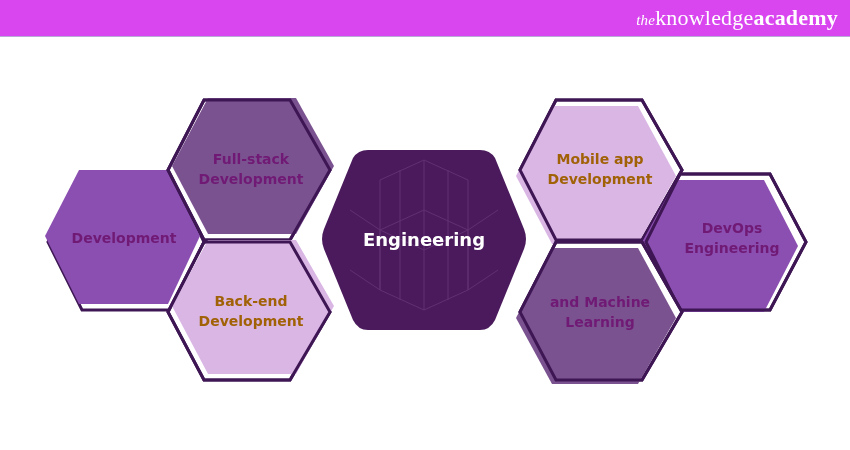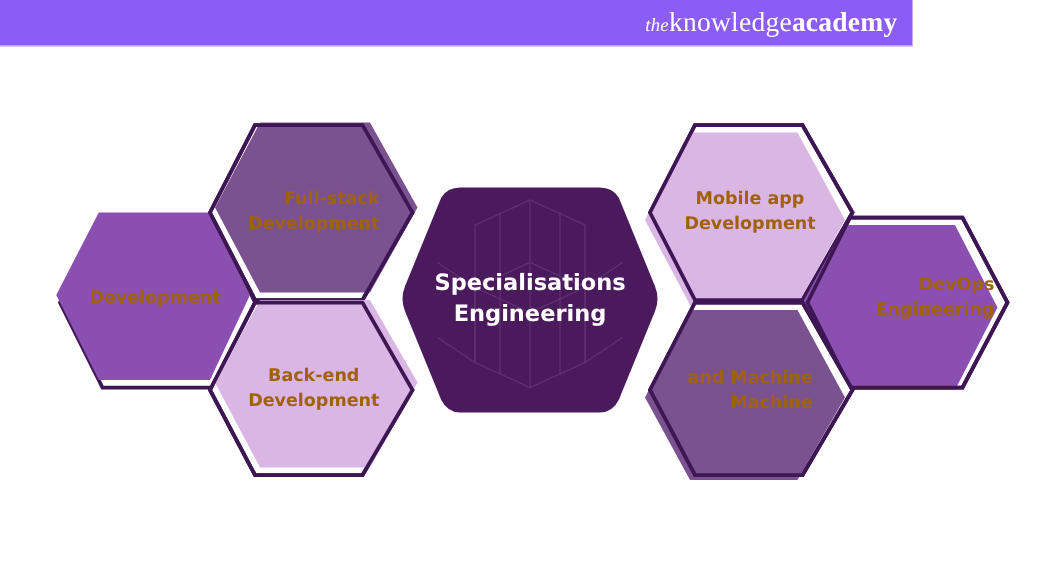--- a/index.html
+++ b/index.html
@@ -1,24 +1,24 @@
 <!DOCTYPE html>
 <html><head>
 <meta charset="utf-8">
 <style>
   html, body { margin: 0; padding: 0; }
   body { width: 850px; height: 450px; background: #ffffff; position: relative; overflow: hidden; font-family: "DejaVu Sans", sans-serif; }
-  .header { position: absolute; left: 0; top: 0; width: 730px; height: 36px; background: #8b5cf6; border-bottom: 1px solid #b9a9d6; }
+  .header { position: absolute; left: 0; top: 0; width: 850px; height: 36px; background: #d946ef; border-bottom: 1px solid #b9a9d6; }
   .logo { position: absolute; right: 12px; top: 5px; color: #ffffff; font-family: "Liberation Serif", "DejaVu Serif", serif; font-size: 22px; letter-spacing: 0.2px; white-space: nowrap; }
   .logo .the { font-style: italic; font-size: 15px; }
   .logo .ac { font-weight: bold; }
   svg.diagram { position: absolute; left: 0; top: 0; }
   .label { position: absolute; text-align: center; font-weight: bold; line-height: 20px; font-size: 14px; transform: translate(-50%, -50%); white-space: nowrap; }
   .label.center { font-size: 18px; line-height: 25px; color: #ffffff; }
-  .light { color: #a16207; text-align: right; }
+  .light { color: #701a75; }
   .dark { color: #a16207; }
 </style>
 </head>
 <body>
 
 <div class="header">
   <div class="logo"><span class="the">the</span><span>knowledge</span><span class="ac">academy</span></div>
 </div>
 
 <svg class="diagram" width="850" height="450" viewBox="0 0 850 450">
@@ -66,40 +66,39 @@
   </g>
 
   <g>
     <polygon points="520,312 556,242 642,242 682,312 642,380 556,380" fill="#ffffff" stroke="#3e1654" stroke-width="3"></polygon>
     <polygon points="516,318 552,248 638,248 676,318 638,384 552,384" fill="#7b5290"></polygon>
     <polygon points="520,312 556,242 642,242 682,312 642,380 556,380" fill="none" stroke="#3e1654" stroke-width="3"></polygon>
   </g>
 </svg>
 
 <div class="label center" style="left:424px; top:239px;">
-  <div>Specialisations</div>
   <div>Engineering</div>
 </div>
 
 <div class="label light" style="left:124px; top:238px;">
   <div>Development</div>
 </div>
 <div class="label light" style="left:251px; top:169px;">
   <div>Full-stack</div>
   <div>Development</div>
 </div>
 <div class="label dark" style="left:251px; top:311px;">
   <div>Back-end</div>
   <div>Development</div>
 </div>
 
 <div class="label dark" style="left:600px; top:169px;">
   <div>Mobile app</div>
   <div>Development</div>
 </div>
-<div class="label light" style="left:748px; top:238px;">
+<div class="label light" style="left:732px; top:238px;">
   <div>DevOps</div>
   <div>Engineering</div>
 </div>
 <div class="label light" style="left:600px; top:312px;">
   <div>and Machine</div>
-  <div>Machine</div>
+  <div>Learning</div>
 </div>
 
 </body></html>

